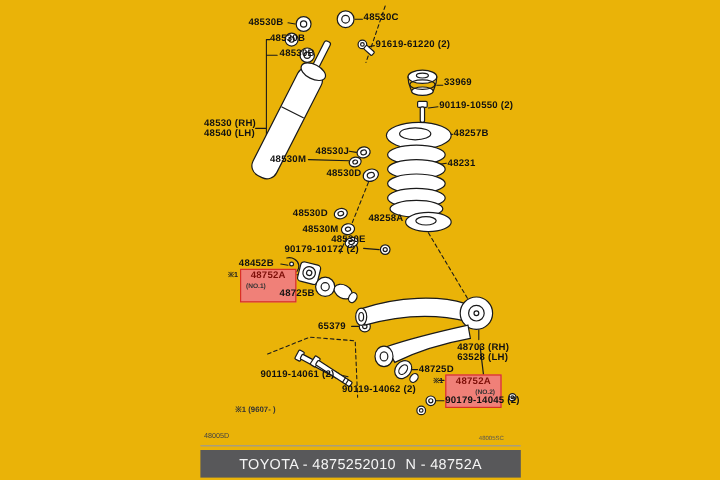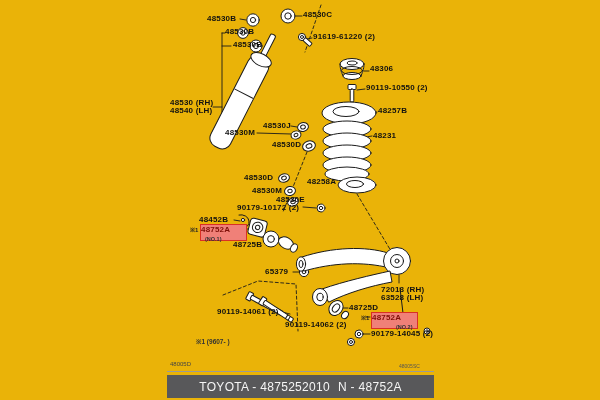--- a/index.html
+++ b/index.html
@@ -7,23 +7,23 @@
          font-family:"Liberation Sans",sans-serif;}
   #lineart{position:absolute;left:0;top:0;}
   .lbl{position:absolute;font:bold 8px/8px "Liberation Sans",sans-serif;color:#111;
        letter-spacing:.2px;white-space:nowrap;}
   .lbl2{line-height:8.5px;text-align:center;}
   .tiny{position:absolute;font:bold 6px/6px "Liberation Sans",sans-serif;color:#222;white-space:nowrap;}
   .micro{position:absolute;font:bold 5.5px/5.5px "Liberation Sans",sans-serif;color:#333;white-space:nowrap;}
   .note{position:absolute;font:bold 6.5px/6.5px "Liberation Sans",sans-serif;color:#333;white-space:nowrap;}
   .code{position:absolute;font:6px/6px "Liberation Sans",sans-serif;color:#444;white-space:nowrap;}
   .code-r{font-size:5px;color:#555;}
-  .hl{position:absolute;width:47px;height:17px;background:#f08078;border:1px solid #d93025;
+  .hl{position:absolute;width:47px;height:28px;background:#f08078;border:1px solid #d93025;
       box-sizing:border-box;color:#7e0f08;font:bold 8px/9px "Liberation Sans",sans-serif;
-      letter-spacing:.2px;}
+      text-align:center;letter-spacing:.2px;}
   .footer{position:absolute;left:167px;top:375px;width:267px;height:23px;background:#58585a;
           display:flex;align-items:center;justify-content:center;gap:8px;
           font:12px/12px "Liberation Sans",sans-serif;color:#f5f5f5;letter-spacing:.3px;}
   .hairline{position:absolute;left:167px;top:371px;width:267px;height:1px;background:#9a9a9a;}
 </style>
 </head>
 <body>
 
 <div id="stage">
 
@@ -200,21 +200,21 @@
         </g>
       </g>
     </g>
   </svg>
 
   <div class="lbl" style="left:207px;top:15px">48530B</div>
   <div class="lbl" style="left:225px;top:28px">48530B</div>
   <div class="lbl" style="left:233px;top:41px">48530B</div>
   <div class="lbl" style="left:303px;top:11px">48530C</div>
   <div class="lbl" style="left:313px;top:33px">91619-61220 (2)</div>
-  <div class="lbl" style="left:370px;top:65px">48306</div>
+  <div class="lbl" style="left:370px;top:65px">33969</div>
   <div class="lbl" style="left:366px;top:84px">90119-10550 (2)</div>
   <div class="lbl" style="left:378px;top:107px">48257B</div>
   <div class="lbl" style="left:373px;top:132px">48231</div>
 
   <div class="lbl lbl2" style="left:170px;top:99px">48530 (RH)</div>
   <div class="lbl lbl2" style="left:170px;top:107px">48540 (LH)</div>
 
   <div class="lbl" style="left:263px;top:122px">48530J</div>
   <div class="lbl" style="left:225px;top:129px">48530M</div>
   <div class="lbl" style="left:272px;top:141px">48530D</div>
@@ -232,21 +232,21 @@
   <div class="lbl" style="left:265px;top:268px">65379</div>
 
   <div class="lbl" style="left:217px;top:308px">90119-14061 (2)</div>
   <div class="lbl" style="left:285px;top:321px">90119-14062 (2)</div>
   <div class="lbl" style="left:349px;top:304px">48725D</div>
   <div class="tiny" style="left:361px;top:315px">※1</div>
   <div class="hl" style="left:371px;top:312px">48752A</div>
   <div class="micro" style="left:396px;top:325px">(NO.2)</div>
   <div class="lbl" style="left:371px;top:330px">90179-14045 (2)</div>
 
-  <div class="lbl lbl2" style="left:381px;top:286px">72018 (RH)</div>
+  <div class="lbl lbl2" style="left:381px;top:286px">48703 (RH)</div>
   <div class="lbl lbl2" style="left:381px;top:294px">63528 (LH)</div>
 
   <div class="note" style="left:196px;top:339px">※1 (9607-      )</div>
   <div class="code" style="left:170px;top:361px">48005D</div>
   <div class="code code-r" style="left:399px;top:363px">48005SC</div>
 
   <div class="hairline"></div>
 
   <div class="footer">
     <span>TOYOTA - 4875252010</span>

